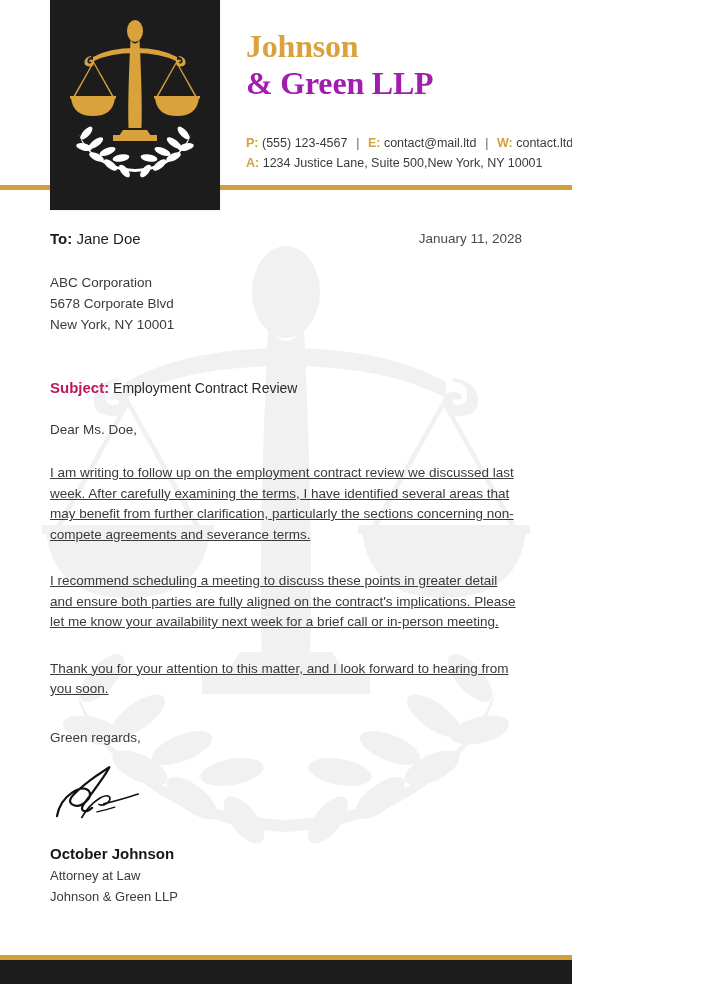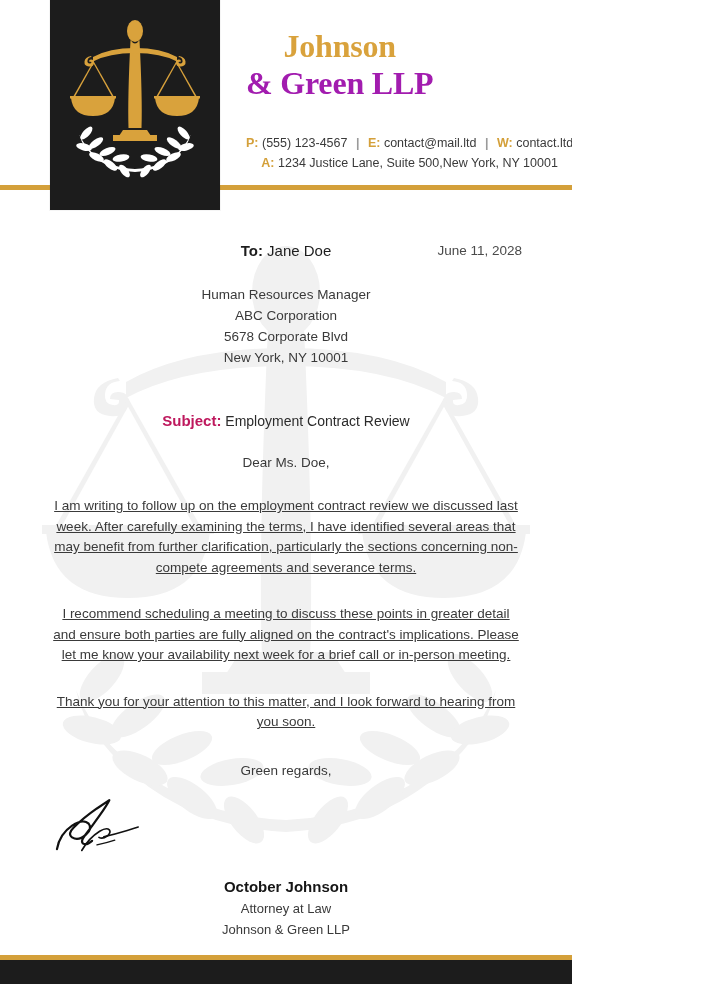--- a/index.html
+++ b/index.html
@@ -9,21 +9,20 @@
   }
   body {
     font-family: "Liberation Sans", sans-serif;
   }
   .page {
     position: relative;
     width: 572px;
     height: 984px;
     background: #ffffff;
     overflow: hidden;
-    text-align: center;
   }
 
   
   .watermark {
     position: absolute;
     left: 50%;
     top: 232px;
     transform: translateX(-50%);
     width: 560px;
     height: 660px;
@@ -100,21 +99,21 @@
   
   .content {
     position: relative;
     z-index: 2;
     padding: 0 50px;
     color: #2e2e2e;
   }
 
   .to-row {
     position: relative;
-    margin-top: 30px;
+    margin-top: 18px;
     height: 22px;
   }
   .to-text {
     font-size: 15px;
     color: #1d1d1d;
   }
   .to-label { font-weight: bold; }
   .date-text {
     position: absolute;
     right: 0;
@@ -328,25 +327,24 @@
 
   </div>
 
   <div class="content">
 
     <div class="to-row">
       <span class="to-text">
         <span class="to-label">To:</span>
         <span>Jane Doe</span>
       </span>
-      <span class="date-text">June 11, 2028</span>
+      <span class="date-text">January 11, 2028</span>
     </div>
 
     <div class="recipient">
-      <div>Human Resources Manager</div>
       <div>ABC Corporation</div>
       <div>5678 Corporate Blvd</div>
       <div>New York, NY 10001</div>
     </div>
 
     <div class="subject">
       <span class="subject-label">Subject:</span>
       <span>Employment Contract Review</span>
     </div>
 

